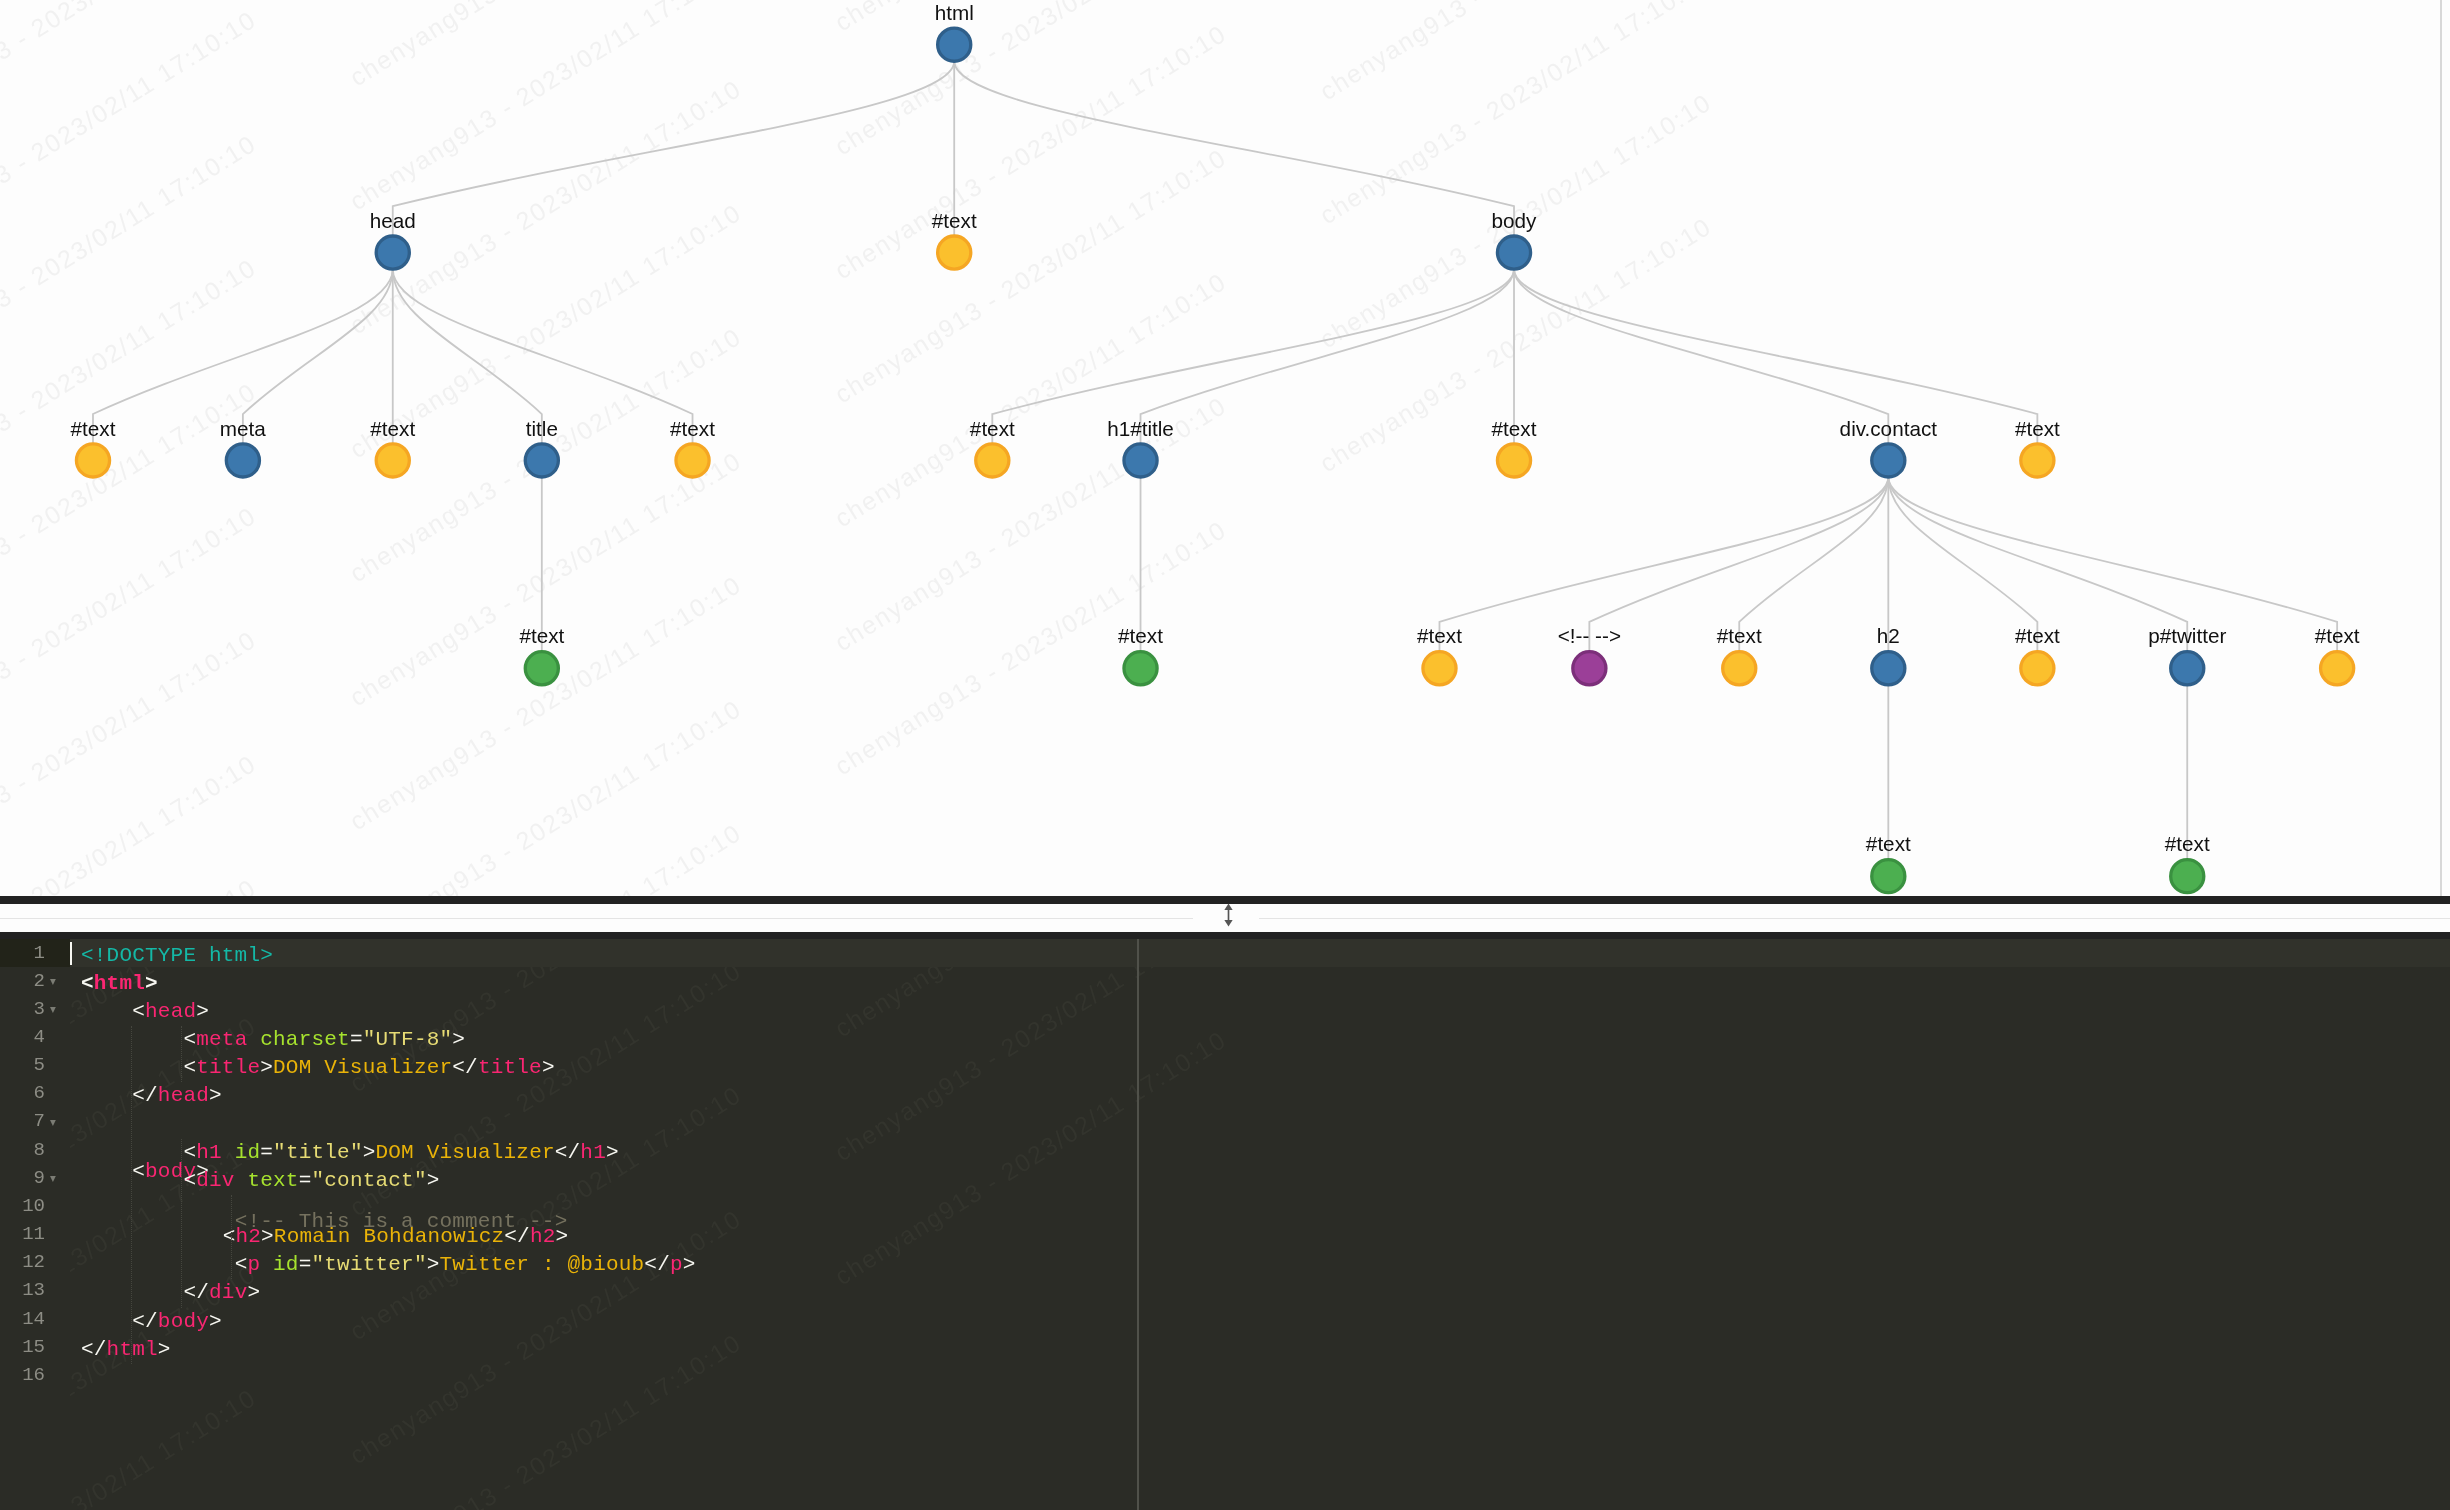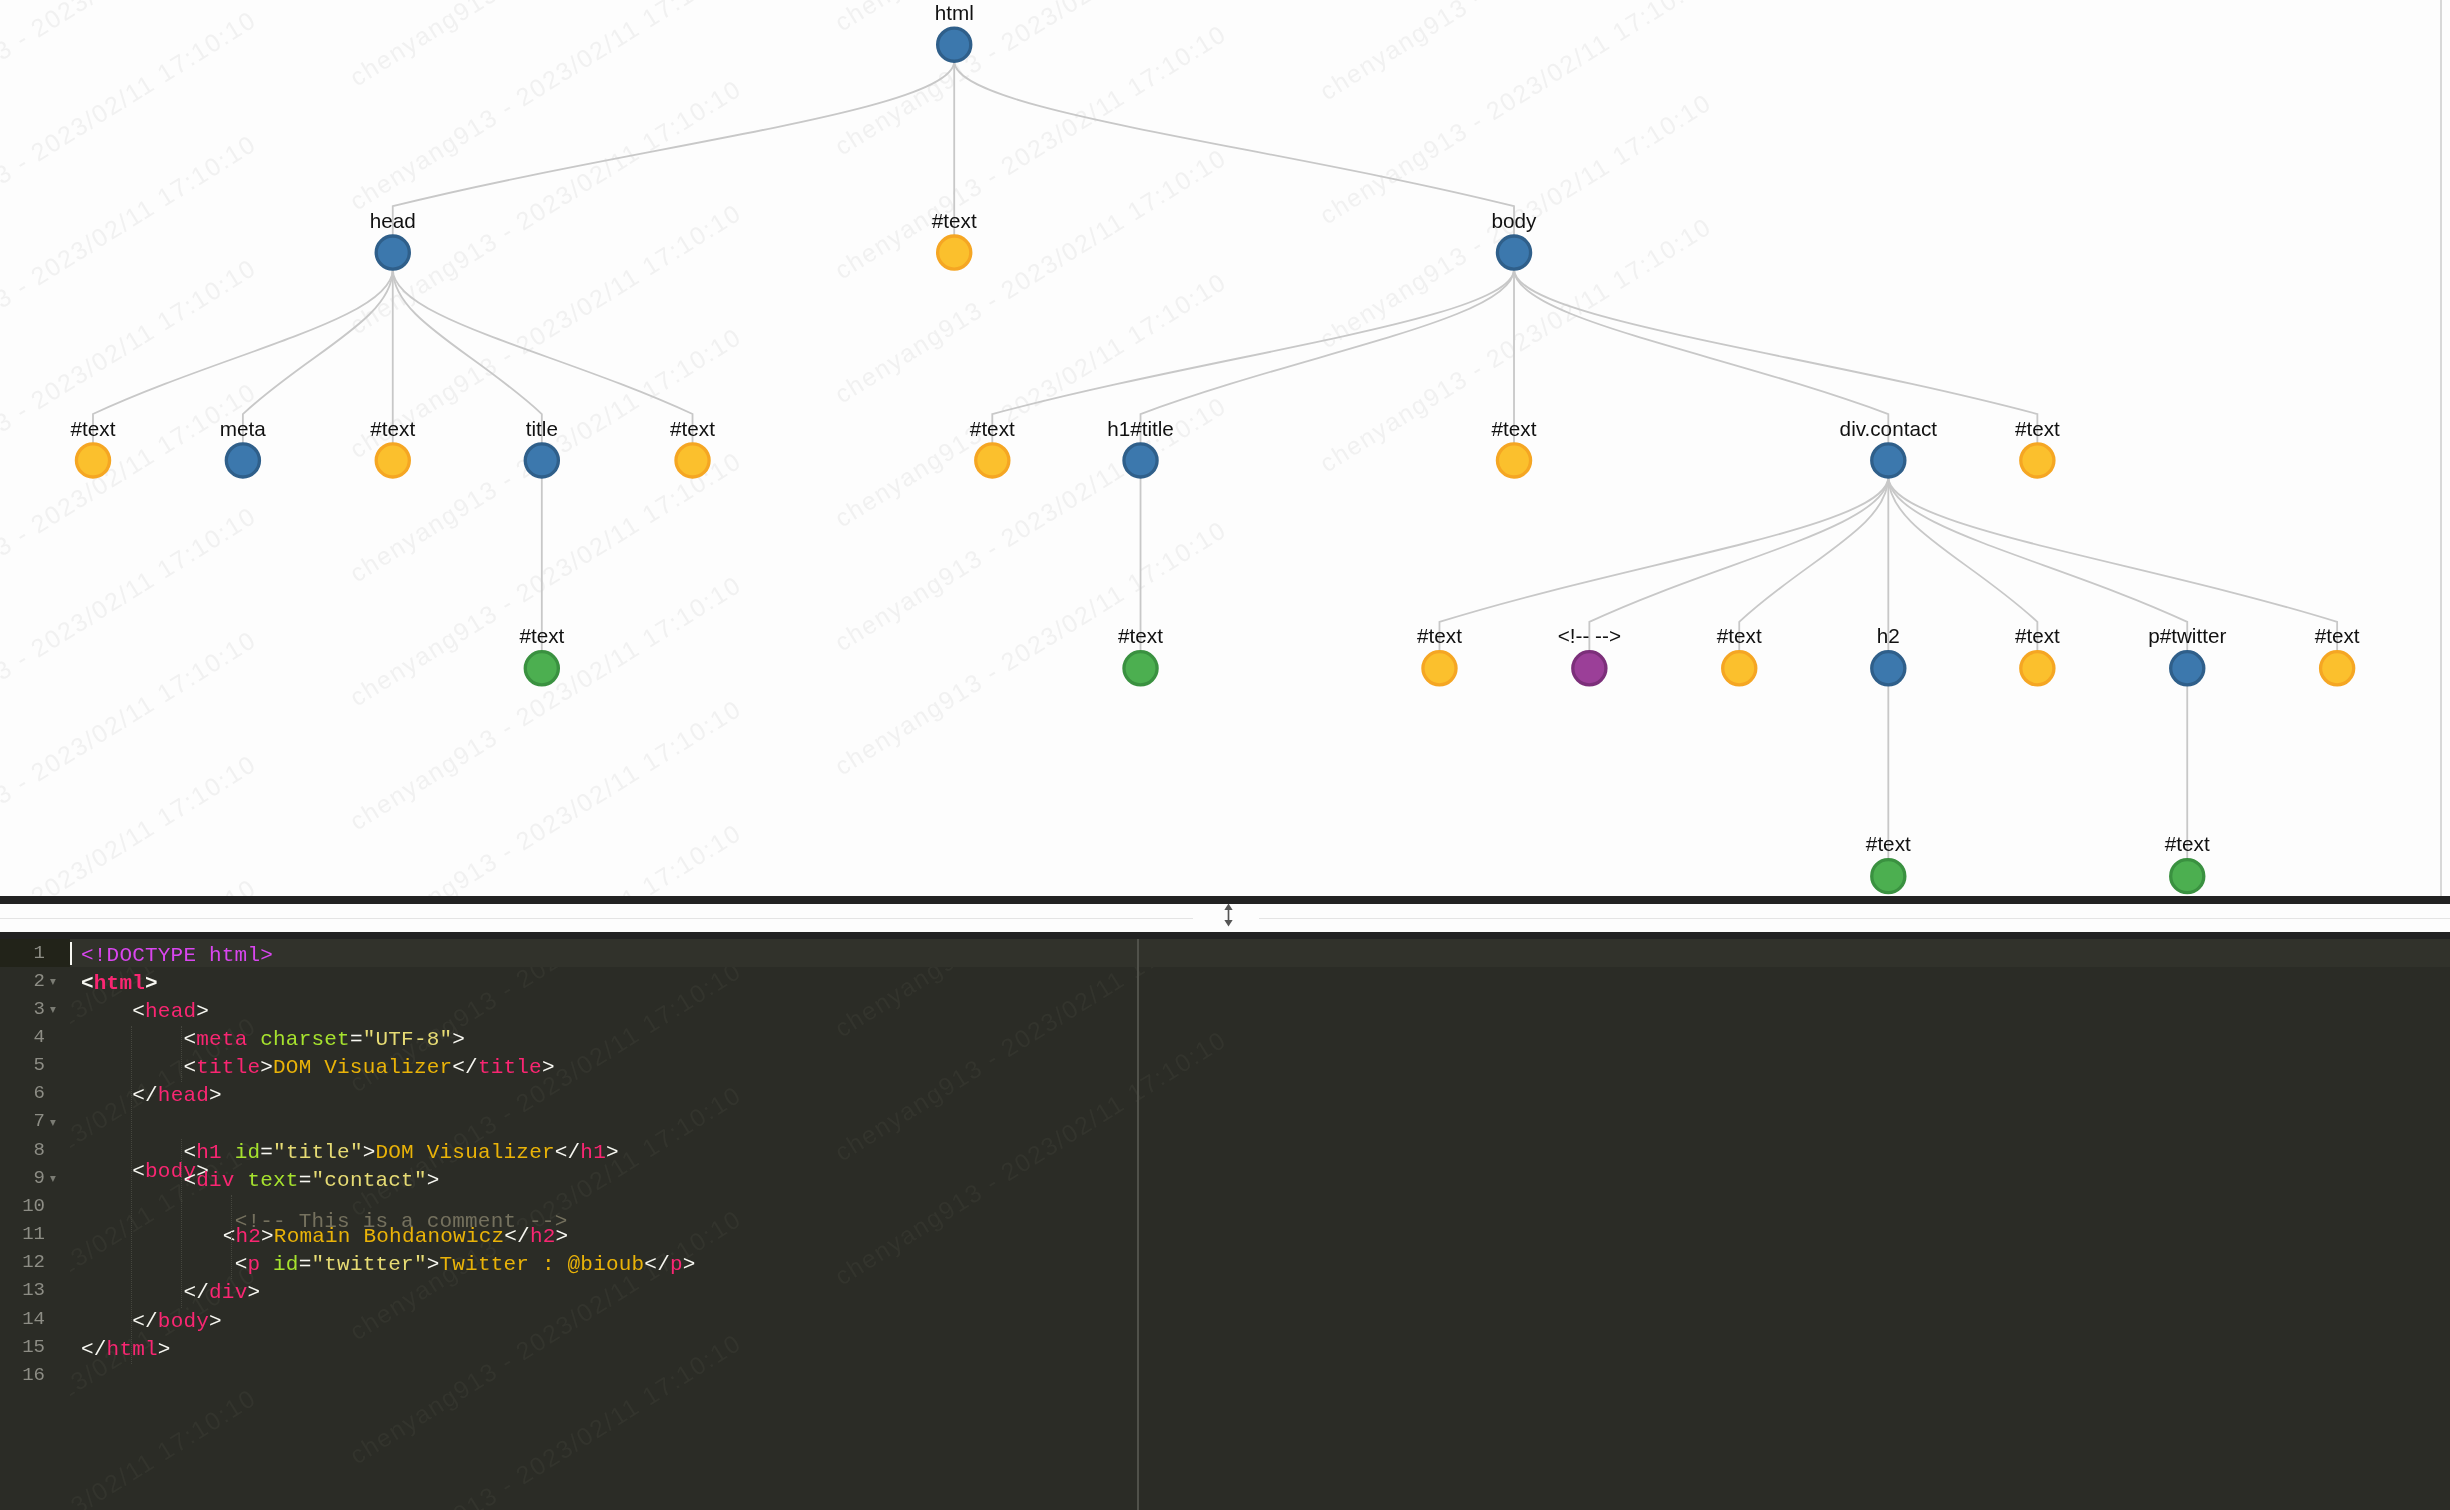--- a/index.html
+++ b/index.html
@@ -178,21 +178,21 @@
     font-family: "Liberation Mono", monospace;
     color: #f8f8f2;
     letter-spacing: 0.2px;
   }
   .tok-punc    { color: #f8f8f2; }
   .tok-tag     { color: #f92672; }
   .tok-attr    { color: #a6e22e; }
   .tok-val     { color: #e6db74; }
   .tok-text    { color: #eab308; }
   .tok-comment { color: #75715e; }
-  .tok-doctype { color: #d946ef; }
+  .tok-doctype { color: #14b8a6; }
 
   #caret {
     position: absolute;
     left: 70px; top: 3.3px;
     width: 1.7px; height: 22.4px;
     background: #f8f8f2;
   }
   .indent-guide {
     position: absolute;
     width: 0.8px;

